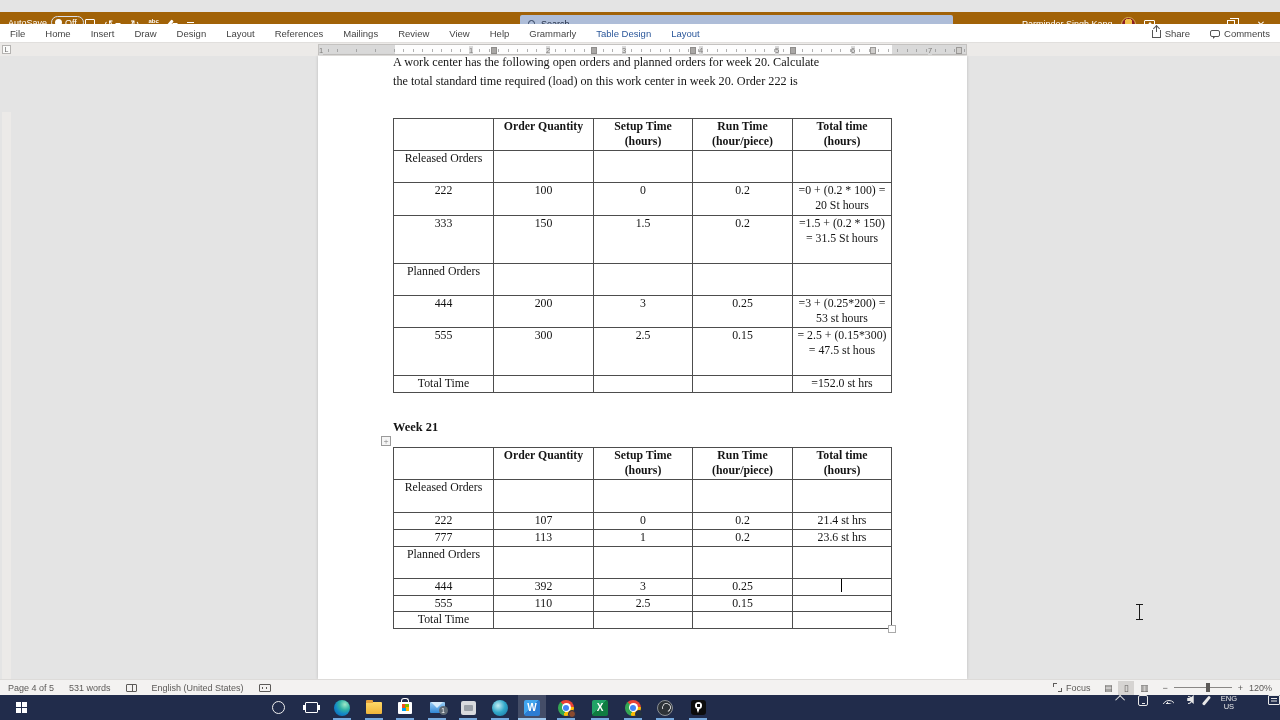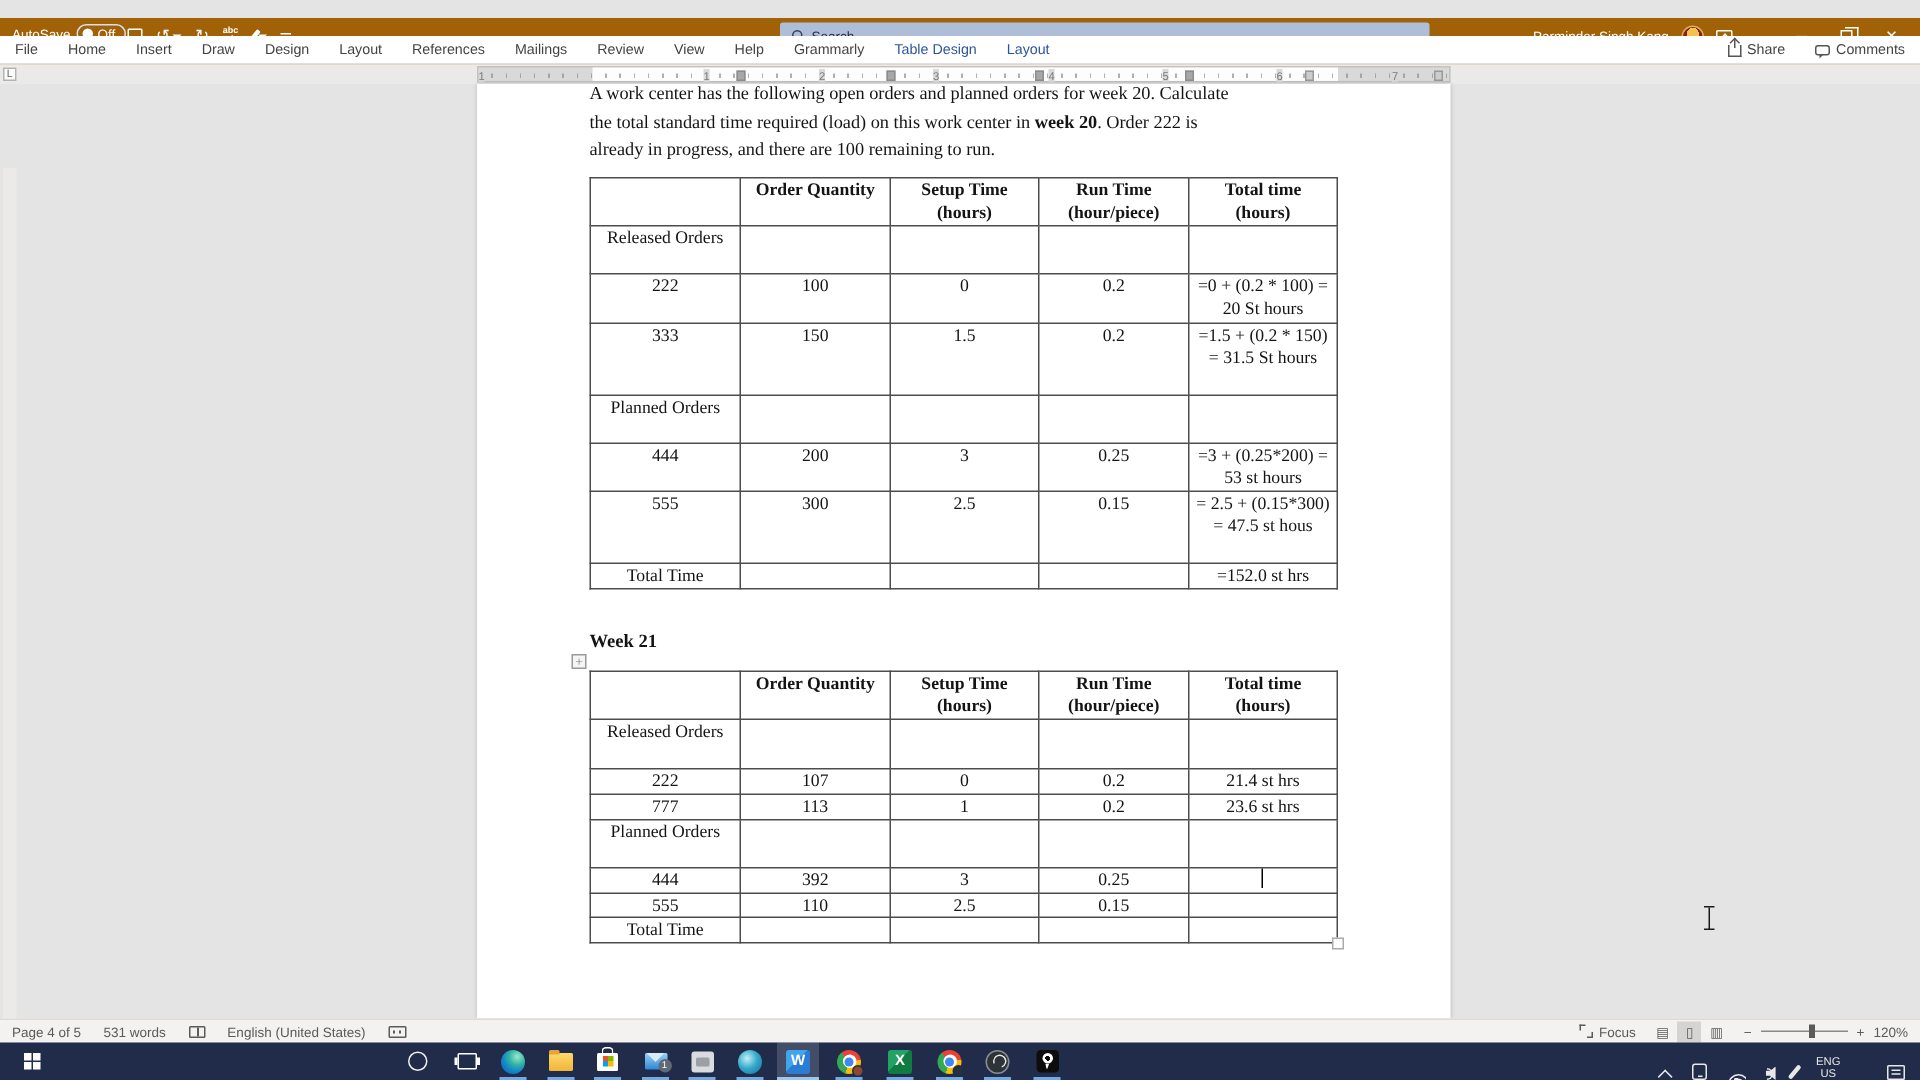--- a/index.html
+++ b/index.html
@@ -55,21 +55,21 @@
   .hruler .ticks { position:absolute; left:0; top:4px; width:100%; height:3px; background:repeating-linear-gradient(90deg, transparent 0 8.5px, #8f8f8f 8.5px 9.5px); opacity:.7; }
   .rnum { position:absolute; top:1px; font-size:7.5px; color:#7d7b79; background:inherit; }
   .colmark { position:absolute; top:2px; width:6px; height:7px; background:#a9a7a5; border:1px solid #8f8d8b; }
   .indmark { position:absolute; top:2px; width:6px; height:7px; background:#cfcdcb; border:1px solid #9b9997; }
   .vruler { position:absolute; left:2px; top:56px; width:9px; height:623px; background:#eceae8; }
 
   
   .docarea { position:absolute; left:0; top:56px; width:1280px; height:623px; background:#e4e4e4; }
   .page { position:absolute; left:318px; top:0; width:649px; height:623px; background:#fff; box-shadow:0 0 3px rgba(0,0,0,.18); font-family:"Liberation Serif", serif; color:#141414; }
   .para { position:absolute; left:75px; font-size:12.2px; line-height:18.6px; white-space:nowrap; }
-  .b { font-weight:bold; }
+  .b { font-weight:normal; }
   .doc-table { position:absolute; left:75px; border-collapse:collapse; table-layout:fixed; font-family:"Liberation Serif", serif; font-size:11.8px; line-height:15.4px; color:#141414; }
   .doc-table td { border:1px solid #4d4d4d; text-align:center; vertical-align:top; padding:0 4px; overflow:hidden; }
   .doc-table .hdr td { font-weight:bold; }
   .week-hdr { position:absolute; left:75px; top:364px; font-size:12.4px; font-weight:bold; }
   .tbl-handle { position:absolute; left:63px; top:380px; width:10px; height:10px; border:1px solid #9a9a9a; background:#f5f5f5; color:#7a7a7a; font-size:9px; line-height:8px; text-align:center; }
   .tbl-resize { position:absolute; left:570px; top:569px; width:8px; height:8px; border:1px solid #aaa; background:#fff; }
   .caret { position:absolute; left:523px; top:523px; width:1px; height:13px; background:#000; }
 
   
   .statusbar { position:absolute; left:0; top:679px; width:1280px; height:16px; background:#f3f2f1; border-top:1px solid #dddbd9; font-size:9px; color:#5c5a58; display:flex; align-items:center; }
@@ -117,21 +117,21 @@
   .tile-excel { background:linear-gradient(135deg,#21a366 0 45%,#107c41 45%); }
   .icon-chrome { width:16px; height:16px; border-radius:50%; background:conic-gradient(from -40deg, #ea4335 0 33%, #fbbc05 33% 66%, #34a853 66% 100%); position:relative; }
   .icon-chrome::before { content:''; position:absolute; left:3.5px; top:3.5px; width:9px; height:9px; border-radius:50%; background:#fff; }
   .icon-chrome::after { content:''; position:absolute; left:5px; top:5px; width:6px; height:6px; border-radius:50%; background:#4285f4; }
   .mini-badge { position:absolute; right:-2px; bottom:-2px; width:8px; height:8px; border-radius:50%; border:1px solid #212c4b; }
   .icon-obs { width:16px; height:16px; border-radius:50%; background:#2e3338; border:1px solid #8a8f94; position:relative; }
   .icon-obs::before { content:''; position:absolute; left:4px; top:2.5px; width:7px; height:7px; border-radius:50%; border:1.6px solid #e8e8e8; border-bottom-color:transparent; transform:rotate(25deg); }
   .icon-pinapp { width:15px; height:15px; border-radius:3px; background:#0d0d0d; position:relative; }
   .icon-pinapp::before { content:''; position:absolute; left:4px; top:2px; width:7px; height:7px; border-radius:50%; background:radial-gradient(circle at 50% 50%, #0d0d0d 0 1.6px, #fff 1.6px); }
   .icon-pinapp::after { content:''; position:absolute; left:6px; top:9px; width:3px; height:4px; background:#fff; clip-path:polygon(0 0,100% 0,50% 100%); }
-  .tray { position:absolute; right:0; top:0; height:25px; display:flex; align-items:flex-end; gap:13px; padding-right:10px; color:#e8e8e8; }
+  .tray { position:absolute; right:0; top:0; height:25px; display:flex; align-items:flex-start; gap:13px; padding-right:0; color:#e8e8e8; }
   .icon-chevup { width:7px; height:7px; border-left:1.5px solid #e8e8e8; border-top:1.5px solid #e8e8e8; transform:rotate(45deg) translateY(2px); }
   .icon-device { width:10px; height:11px; border:1.2px solid #e8e8e8; border-radius:2px; position:relative; }
   .icon-device::after { content:''; position:absolute; left:2.5px; bottom:1px; width:3px; height:1.2px; background:#e8e8e8; }
   .icon-wifi { position:relative; width:13px; height:9px; overflow:hidden; background:radial-gradient(circle 1.6px at 50% 100%, #e8e8e8 1.5px, transparent 1.6px); }
   .icon-wifi::before { content:''; position:absolute; left:0.5px; bottom:-10px; width:12px; height:12px; border:1.3px solid #e8e8e8; border-radius:50%; }
   .icon-wifi::after { content:''; position:absolute; left:3.5px; bottom:-7px; width:6px; height:6px; border:1.3px solid #e8e8e8; border-radius:50%; }
   .icon-speaker { width:10px; height:9px; background:#e8e8e8; clip-path:polygon(0 32%, 30% 32%, 65% 0, 65% 100%, 30% 68%, 0 68%); position:relative; }
   .spk-wave { width:4px; height:8px; border:1.3px solid #e8e8e8; border-left:none; border-radius:0 8px 8px 0; margin-left:-9px; }
   .icon-ink { width:2.5px; height:11px; background:#e8e8e8; border-radius:1.5px; transform:rotate(40deg); }
   .lang { font-size:7.5px; line-height:8px; text-align:center; }
@@ -250,21 +250,20 @@
     </div>
   </div>
 
   <div class="docarea">
     <div class="vruler"></div>
     <div class="page">
 
       <div class="para" style="top:-3px;">
         <div><span>A work center has the following open orders and planned orders for week 20. Calculate</span></div>
         <div><span>the total standard time required (load) on this work center in </span><span class="b">week 20</span><span>. Order 222 is</span></div>
-        <div><span>already in progress, and there are 100 remaining to run.</span></div>
       </div>
 
       <table class="doc-table" style="top:62px;">
         <colgroup>
             <col style="width:100px">
             <col style="width:100px">
             <col style="width:99px">
             <col style="width:100px">
             <col style="width:99px">
           </colgroup>

